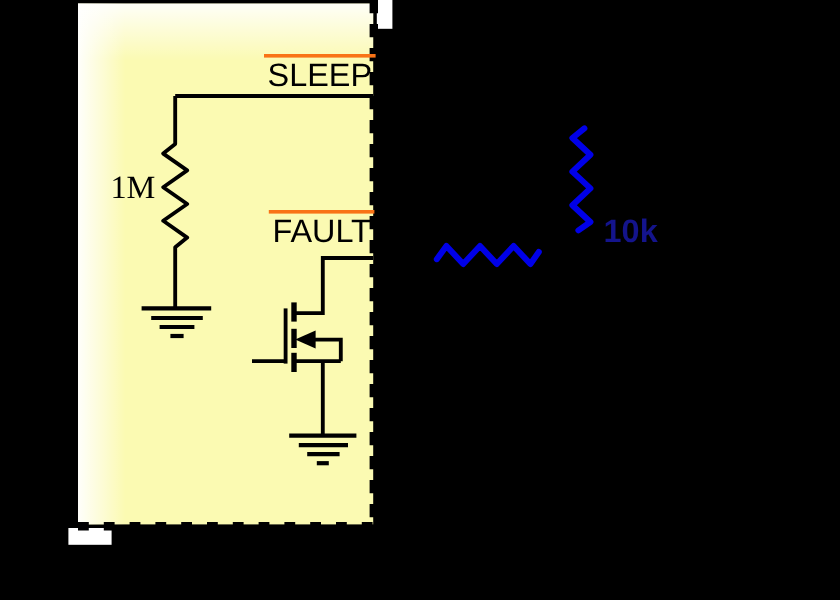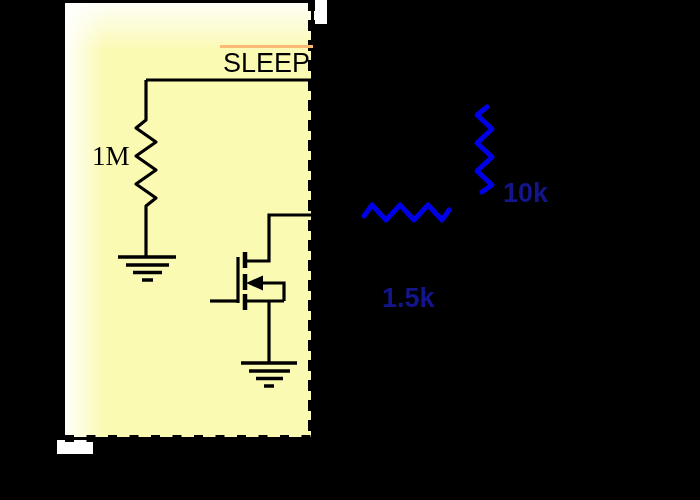--- a/index.html
+++ b/index.html
@@ -13,21 +13,21 @@
     background:
       linear-gradient(to right, rgba(255,255,255,.95), rgba(255,255,255,0) 16%),
       linear-gradient(to bottom, rgba(255,255,255,.9), rgba(255,255,255,0) 11%),
       var(--block-fill,#FBFAB2);
   }
   .patch{position:absolute;background:#fff;}
   .patch-tr{left:314px;top:0;width:13px;height:24px;}
   .patch-bl{left:57px;top:440px;width:36px;height:14px;}
   svg.overlay{position:absolute;left:0;top:0;}
   .lbl{position:absolute;color:#000;font-size:27px;line-height:28px;white-space:nowrap;}
-  .pin-label{border-top:3px solid #fdba74;padding:1px 3px 0 3px;}
+  .pin-label{border-top:3px solid #f97316;padding:1px 3px 0 3px;}
   .sleep{left:220px;top:45px;}
   .fault{left:224px;top:175px;}
   .r1m{left:92px;top:142px;font-family:Liberation Serif, serif;}
   .blue-lbl{color:var(--label-navy,#14148C);font-weight:bold;margin-top:48px;}
   .r10k{left:503px;top:131px;}
   .r15k{left:382px;top:236px;}
   .device-name{
     position:absolute;left:80px;top:445px;
     color:var(--label-navy,#14148C);font-weight:bold;font-size:25px;line-height:27px;
     white-space:pre-line;
@@ -75,17 +75,17 @@
       <line x1="249" y1="371" x2="290" y2="371"></line>
       <line x1="256" y1="378.5" x2="283" y2="378.5"></line>
       <line x1="264" y1="386" x2="274" y2="386"></line>
     </g>
 
     <polyline points="487,107 477,115 492,129 477,143 492,157 477,171 492,185 482,192" fill="none" style="stroke:var(--resistor-blue);stroke-width:5" stroke-linejoin="round" stroke-linecap="round"></polyline>
     <polyline points="364,216 372,205 386,220 400,205 414,220 428,205 442,220 449,210" fill="none" style="stroke:var(--resistor-blue);stroke-width:5" stroke-linejoin="round" stroke-linecap="round"></polyline>
   </svg>
 
   <div class="lbl pin-label sleep">SLEEP</div>
+  <div class="lbl pin-label fault">FAULT</div>
   <div class="lbl r1m">1M</div>
   <div class="lbl blue-lbl r10k">10k</div>
-  <div class="lbl blue-lbl r15k">1.5k</div>
 
 </div>
 
 </body></html>

